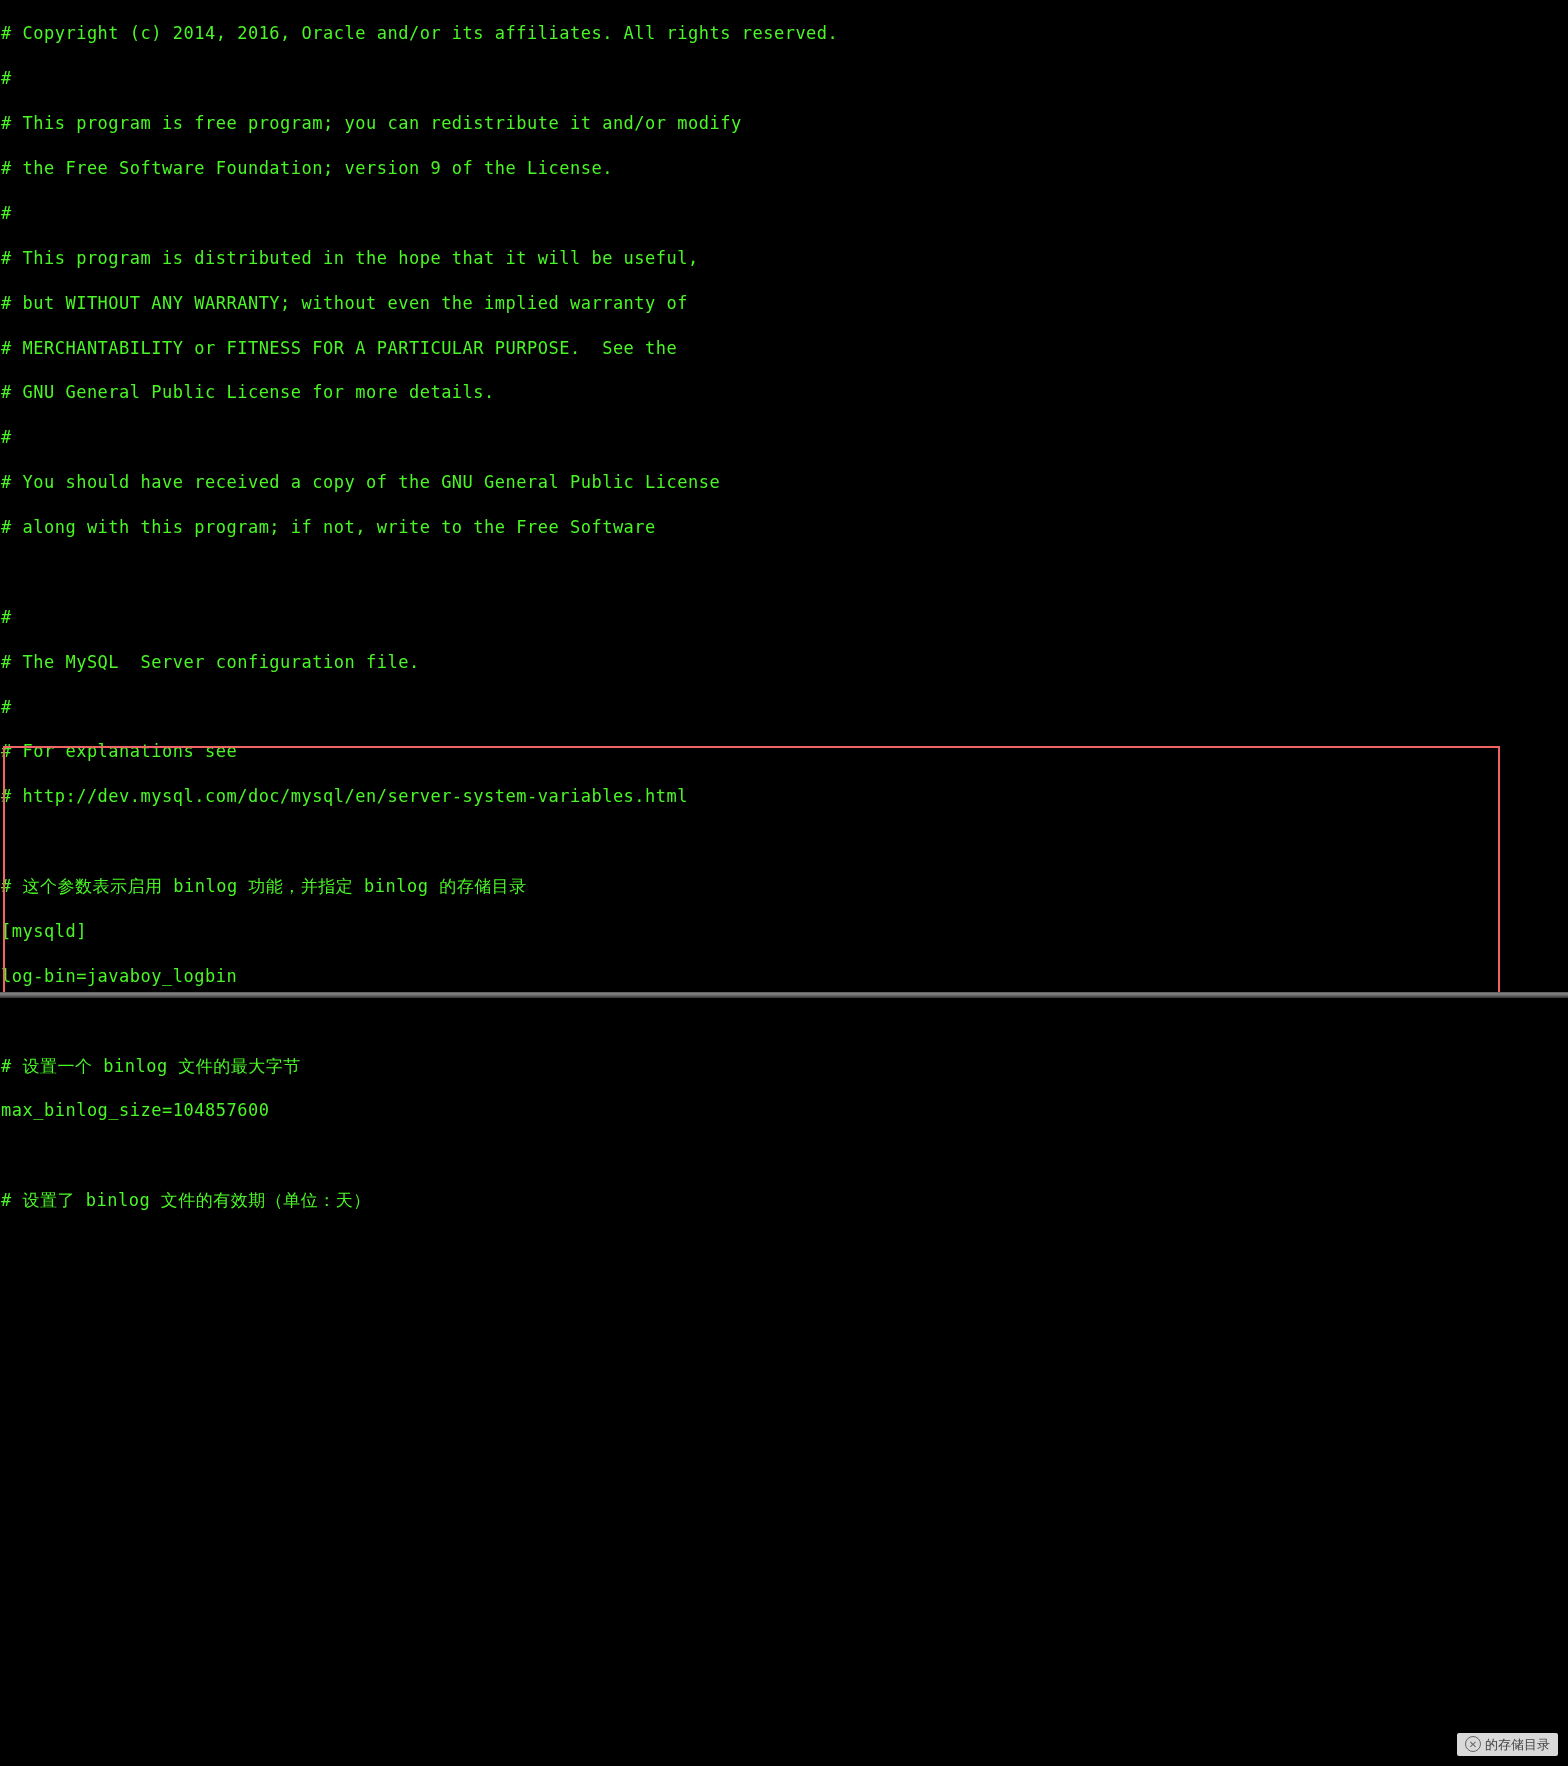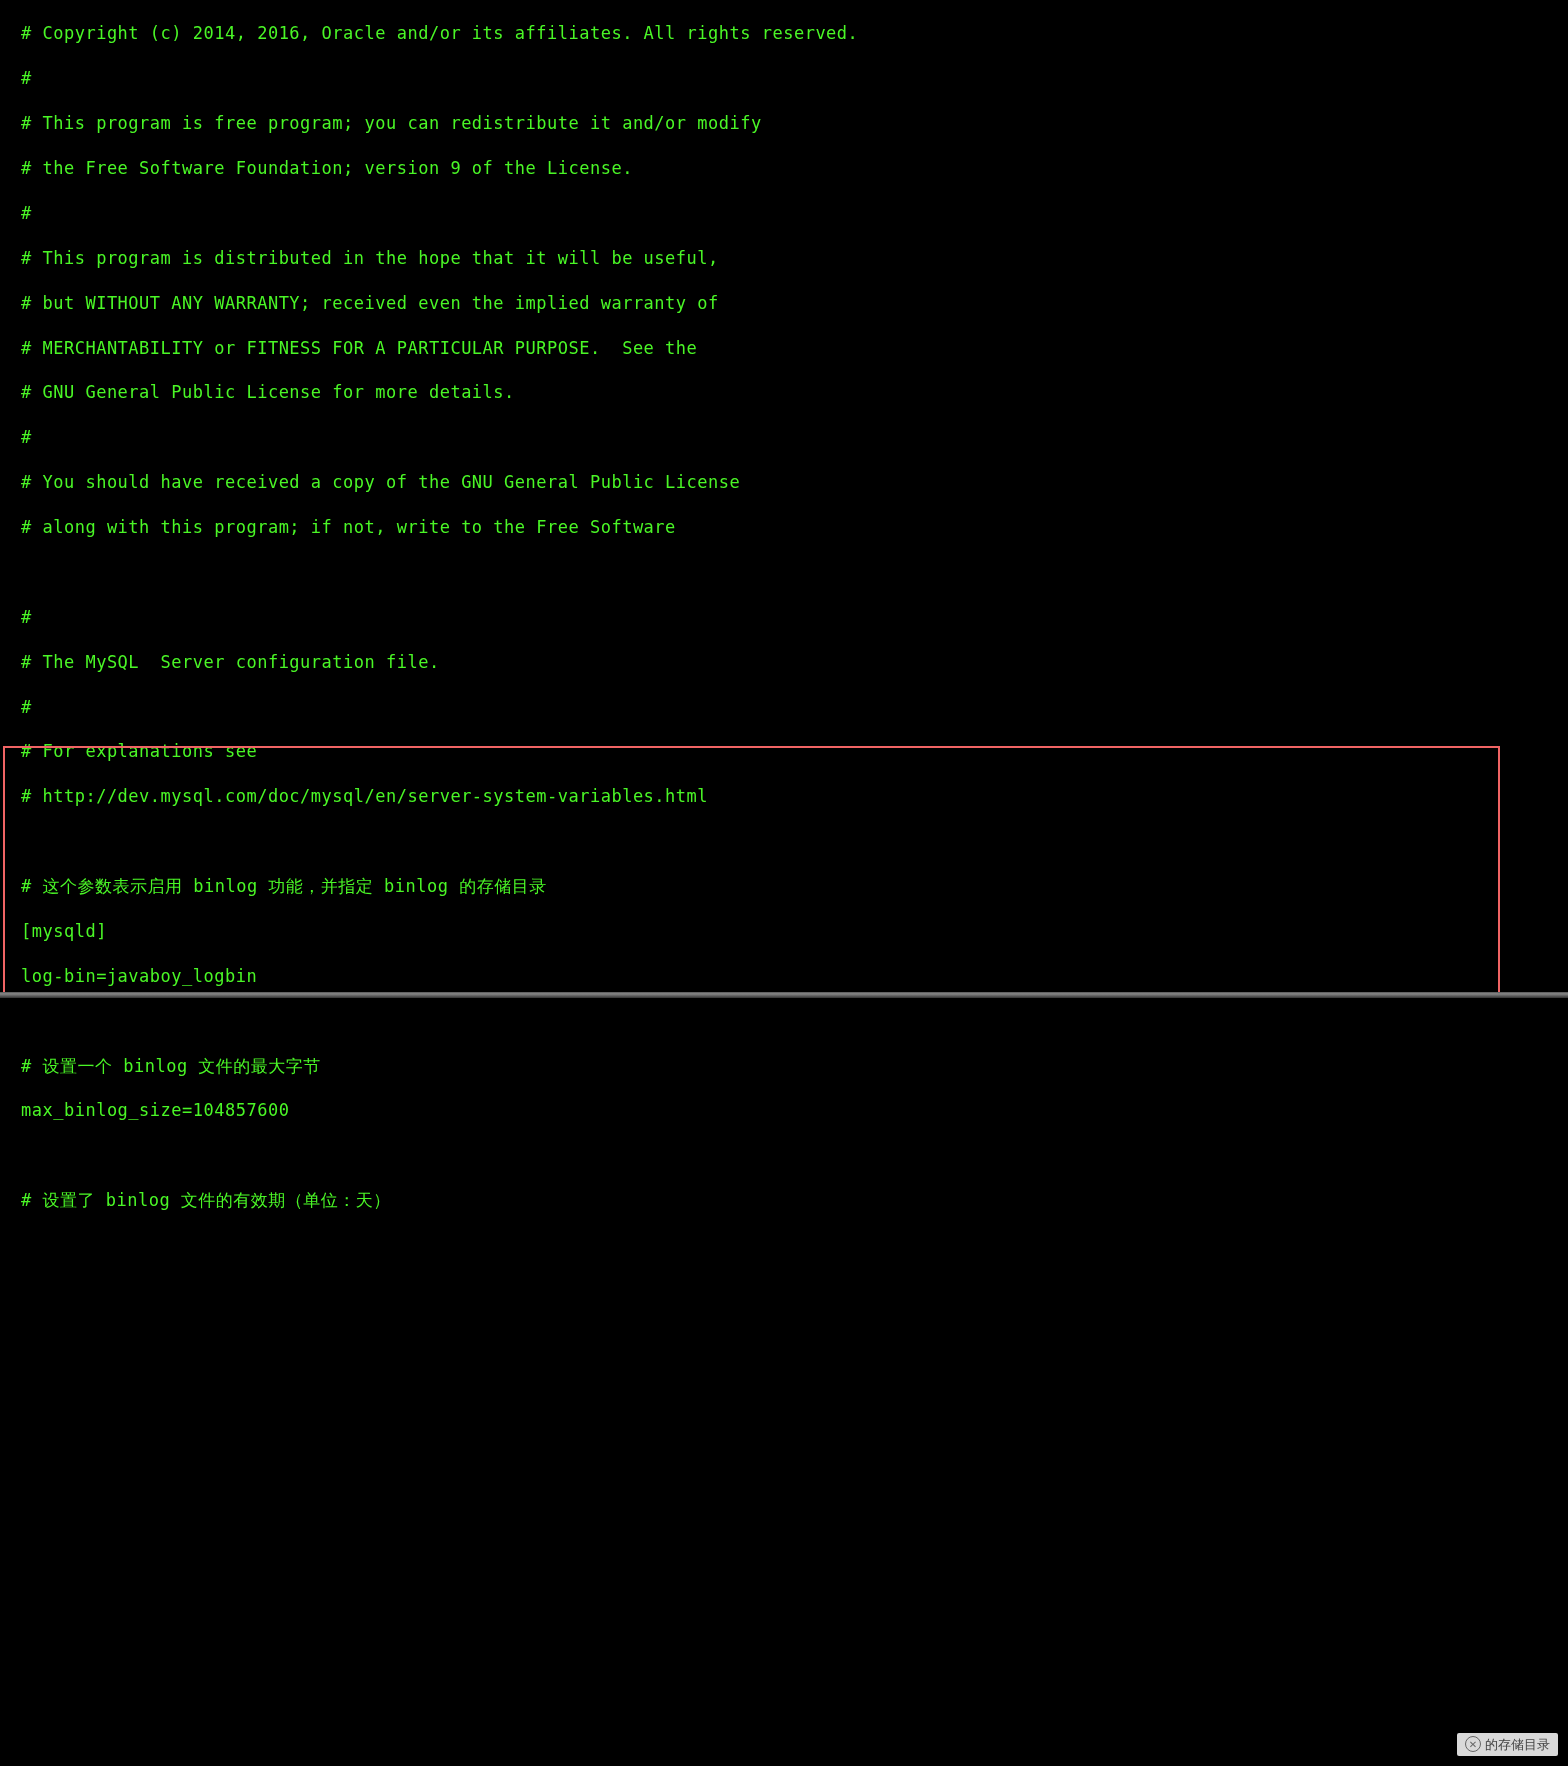--- a/index.html
+++ b/index.html
@@ -13,21 +13,21 @@
       font-family: 'Menlo', 'Monaco', 'Consolas', monospace;
       font-size: 17px;
       line-height: 1.32;
       width: 1568px;
       height: 1766px;
       overflow: hidden;
       position: relative;
       font-weight: 500;
     }
     .terminal {
-      padding: 0px 21px;
+      padding: 0px 1px;
       white-space: pre;
       font-weight: 500;
       letter-spacing: 0.5px;
     }
     .highlight-box {
       border: 2px solid #f06464;
       position: absolute;
       left: 3px;
       top: 746px;
       width: 1497px;
@@ -71,21 +71,21 @@
 </head>
 <body>
 
 <div class="terminal">
 <div># Copyright (c) 2014, 2016, Oracle and/or its affiliates. All rights reserved.</div>
 <div>#</div>
 <div># This program is free program; you can redistribute it and/or modify</div>
 <div># the Free Software Foundation; version 9 of the License.</div>
 <div>#</div>
 <div># This program is distributed in the hope that it will be useful,</div>
-<div># but WITHOUT ANY WARRANTY; received even the implied warranty of</div>
+<div># but WITHOUT ANY WARRANTY; without even the implied warranty of</div>
 <div># MERCHANTABILITY or FITNESS FOR A PARTICULAR PURPOSE.  See the</div>
 <div># GNU General Public License for more details.</div>
 <div>#</div>
 <div># You should have received a copy of the GNU General Public License</div>
 <div># along with this program; if not, write to the Free Software</div>
 <div>&nbsp;</div>
 <div>#</div>
 <div># The MySQL  Server configuration file.</div>
 <div>#</div>
 <div># For explanations see</div>

